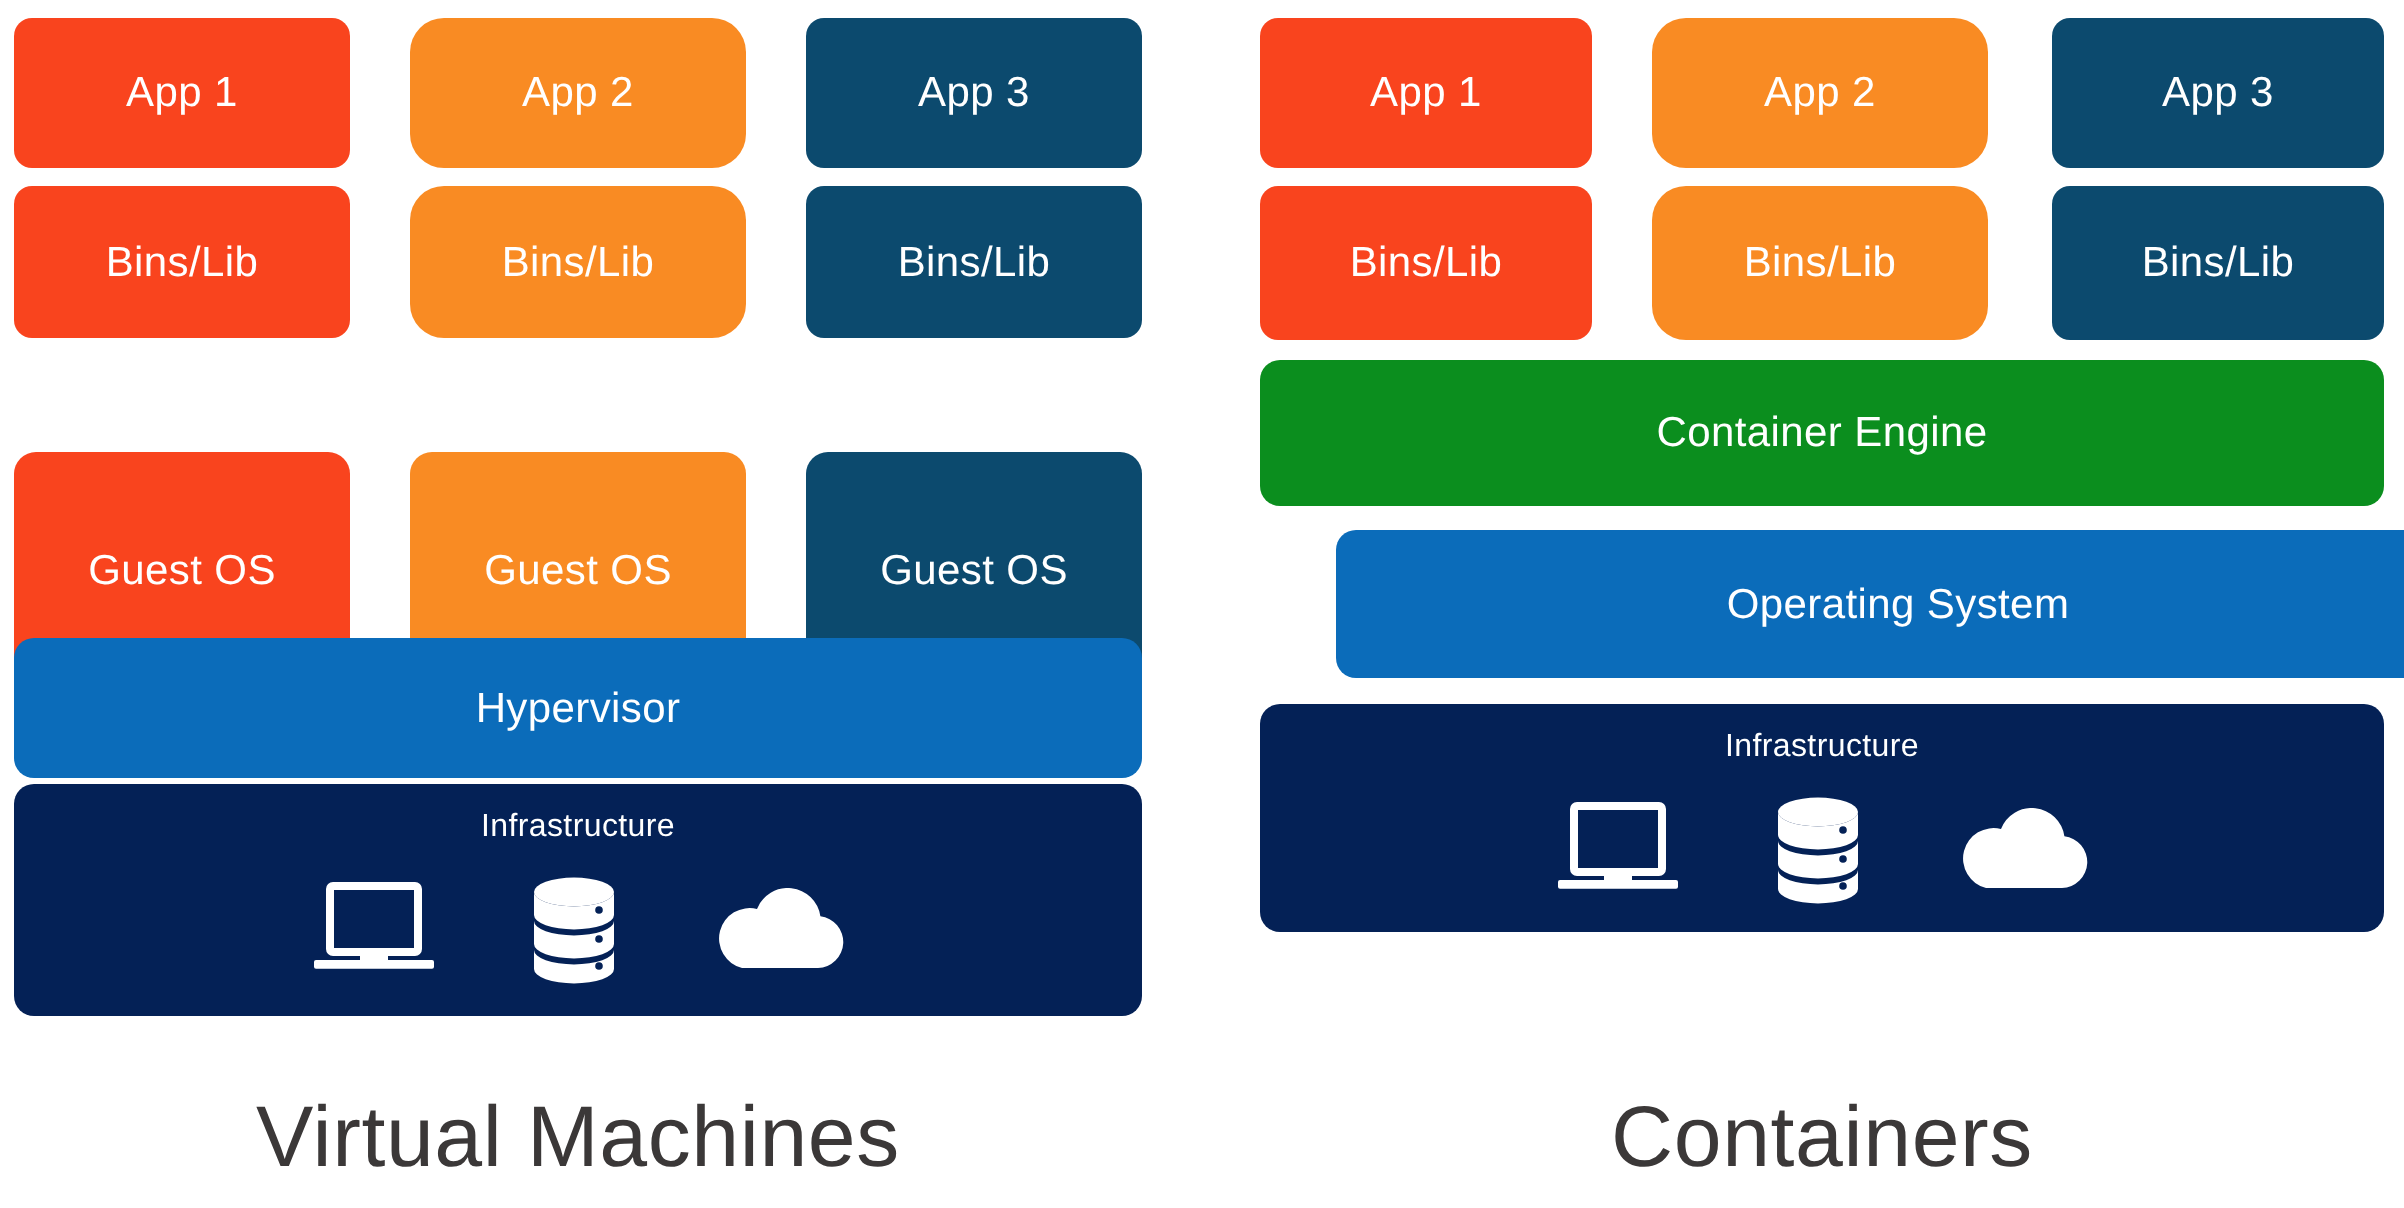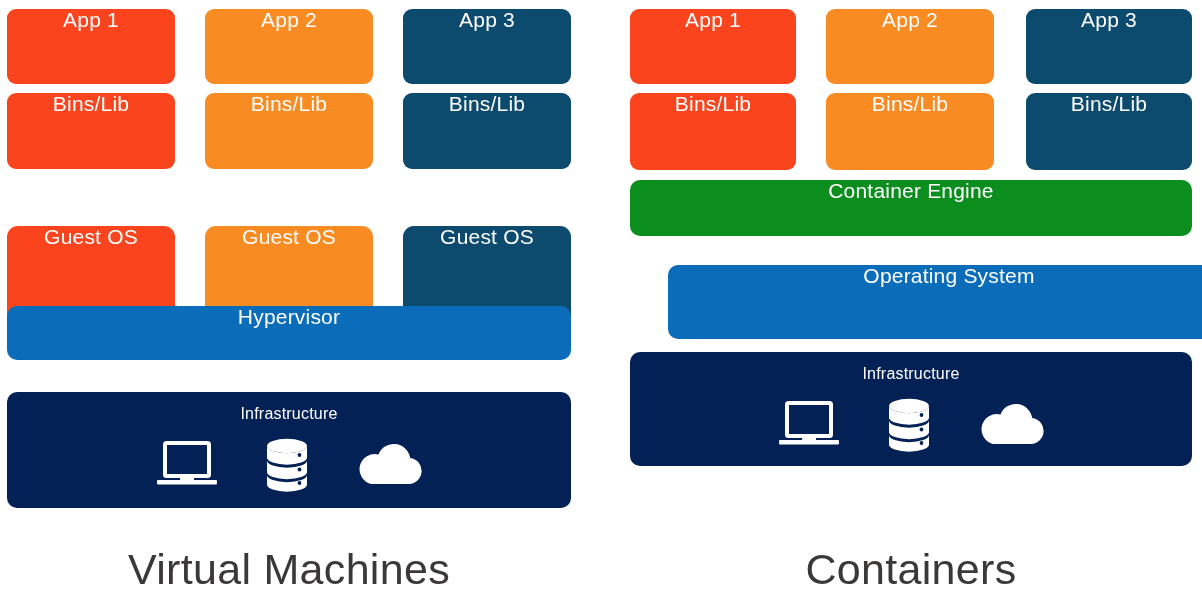--- a/index.html
+++ b/index.html
@@ -22,36 +22,37 @@
     width: 1202px;
     height: 604px;
   }
 
   
   .blk {
     position: absolute;
     border-radius: 9px;
     color: #ffffff;
     display: flex;
+    align-items: center;
     justify-content: center;
     box-sizing: border-box;
     font-size: 21px;
     font-weight: 400;
     letter-spacing: 0.2px;
     line-height: 1;
     text-align: center;
     user-select: none;
   }
 
   .blk.tall  { border-radius: 11px; margin-top: 48px; }
   .blk.wide  { border-radius: 10px; }
 
   
   .c-red   { background: #F9441E; }
-  .c-org   { background: #F98B23; }
+  .c-org   { background: #F98B23; border-radius: 17px; }
   .c-teal  { background: #0c4a6e; }
   .c-blue  { background: #0B6CBA; }
   .c-green { background: #0B8E1E; }
   .c-navy  { background: #042156; }
 
   
   .infra {
     flex-direction: column;
     justify-content: flex-start;
     padding-top: 14px;
@@ -112,21 +113,21 @@
     <div class="blk tall c-red" style="left:7px;   top:178px; width:168px; height:118px;">
       <span>Guest OS</span>
     </div>
     <div class="blk tall c-org" style="left:205px; top:178px; width:168px; height:118px;">
       <span>Guest OS</span>
     </div>
     <div class="blk tall c-teal" style="left:403px; top:178px; width:168px; height:118px;">
       <span>Guest OS</span>
     </div>
 
-    <div class="blk wide c-blue" style="left:7px; top:306px; width:564px; height:54px;">
+    <div class="blk wide c-blue" style="left:7px; top:319px; width:564px; height:70px;">
       <span>Hypervisor</span>
     </div>
 
     <div class="blk wide c-navy infra" style="left:7px; top:392px; width:564px; height:116px;">
       <span class="infra-label">Infrastructure</span>
       <span class="infra-icons">
         <span>
           <svg class="icon-svg" width="62" height="48" viewBox="0 0 62 48" aria-hidden="true">
             <rect x="9" y="2" width="44" height="33" rx="1.5" fill="none" stroke="#ffffff" stroke-width="4"></rect>
             <rect x="1" y="39" width="60" height="4.4" rx="1" fill="#ffffff"></rect>
@@ -170,21 +171,21 @@
     <div class="blk c-red" style="left:630px;  top:93px; width:166px; height:77px;">
       <span>Bins/Lib</span>
     </div>
     <div class="blk c-org" style="left:826px;  top:93px; width:168px; height:77px;">
       <span>Bins/Lib</span>
     </div>
     <div class="blk c-teal" style="left:1026px; top:93px; width:166px; height:77px;">
       <span>Bins/Lib</span>
     </div>
 
-    <div class="blk wide c-green" style="left:630px; top:180px; width:562px; height:56px;">
+    <div class="blk wide c-green" style="left:630px; top:180px; width:562px; height:73px;">
       <span>Container Engine</span>
     </div>
 
     <div class="blk wide c-blue" style="left:668px; top:265px; width:562px; height:74px;">
       <span>Operating System</span>
     </div>
 
     <div class="blk wide c-navy infra" style="left:630px; top:352px; width:562px; height:114px;">
       <span class="infra-label">Infrastructure</span>
       <span class="infra-icons">

